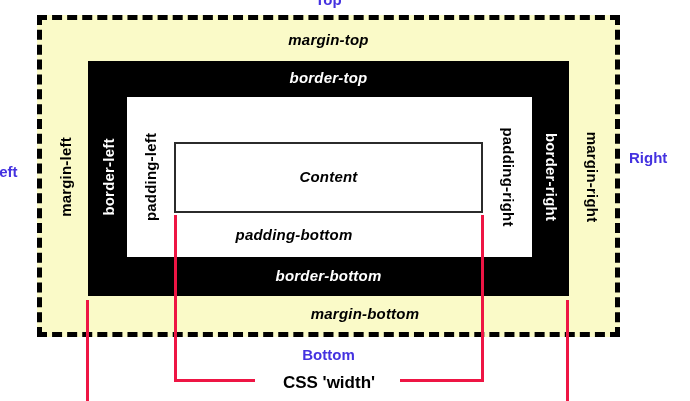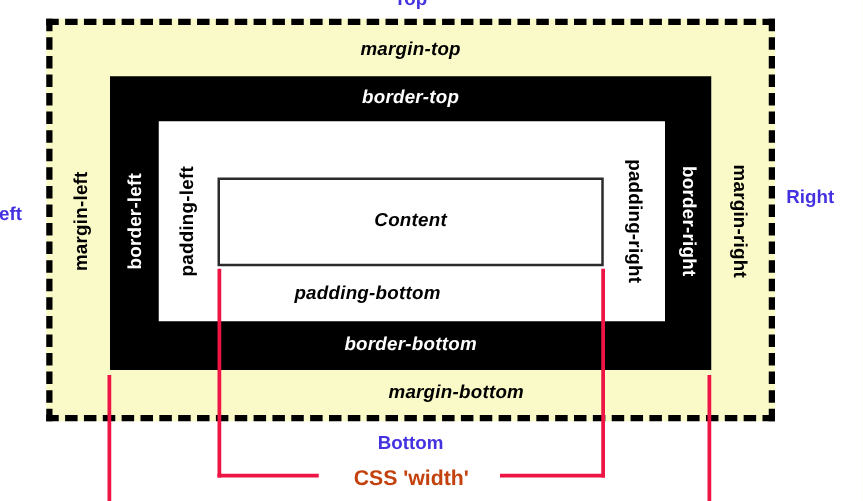--- a/index.html
+++ b/index.html
@@ -36,21 +36,21 @@
   }
   .vlbl.cw { transform:translate(-50%,-50%) rotate(90deg); }
   .vlbl.light { color:var(--label-light,#fff); }
   .edge {
     position:absolute; font-size:15px; font-weight:bold;
     color:var(--edge-label,#4432e0); white-space:nowrap; line-height:16px;
   }
   .edge.centered { text-align:center; }
   .caption {
     position:absolute; left:174px; width:310px; top:374px; text-align:center;
-    font-size:17px; font-weight:bold; color:#c2410c; line-height:18px; white-space:nowrap;
+    font-size:17px; font-weight:bold; color:#000000; line-height:18px; white-space:nowrap;
   }
   .rline { position:absolute; background:var(--measure-line,#ee1544); }
   .rl-v-border-left  { left:86px;  top:300px; width:3px; height:101px; }
   .rl-v-border-right { left:566px; top:300px; width:3px; height:101px; }
   .rl-v-content-left  { left:174px; top:215px; width:3px; height:167px; }
   .rl-v-content-right { left:481px; top:215px; width:3px; height:167px; }
   .rl-h-left  { left:174px; top:379px; width:81px; height:3px; }
   .rl-h-right { left:400px; top:379px; width:84px; height:3px; }
 </style>
 </head>

